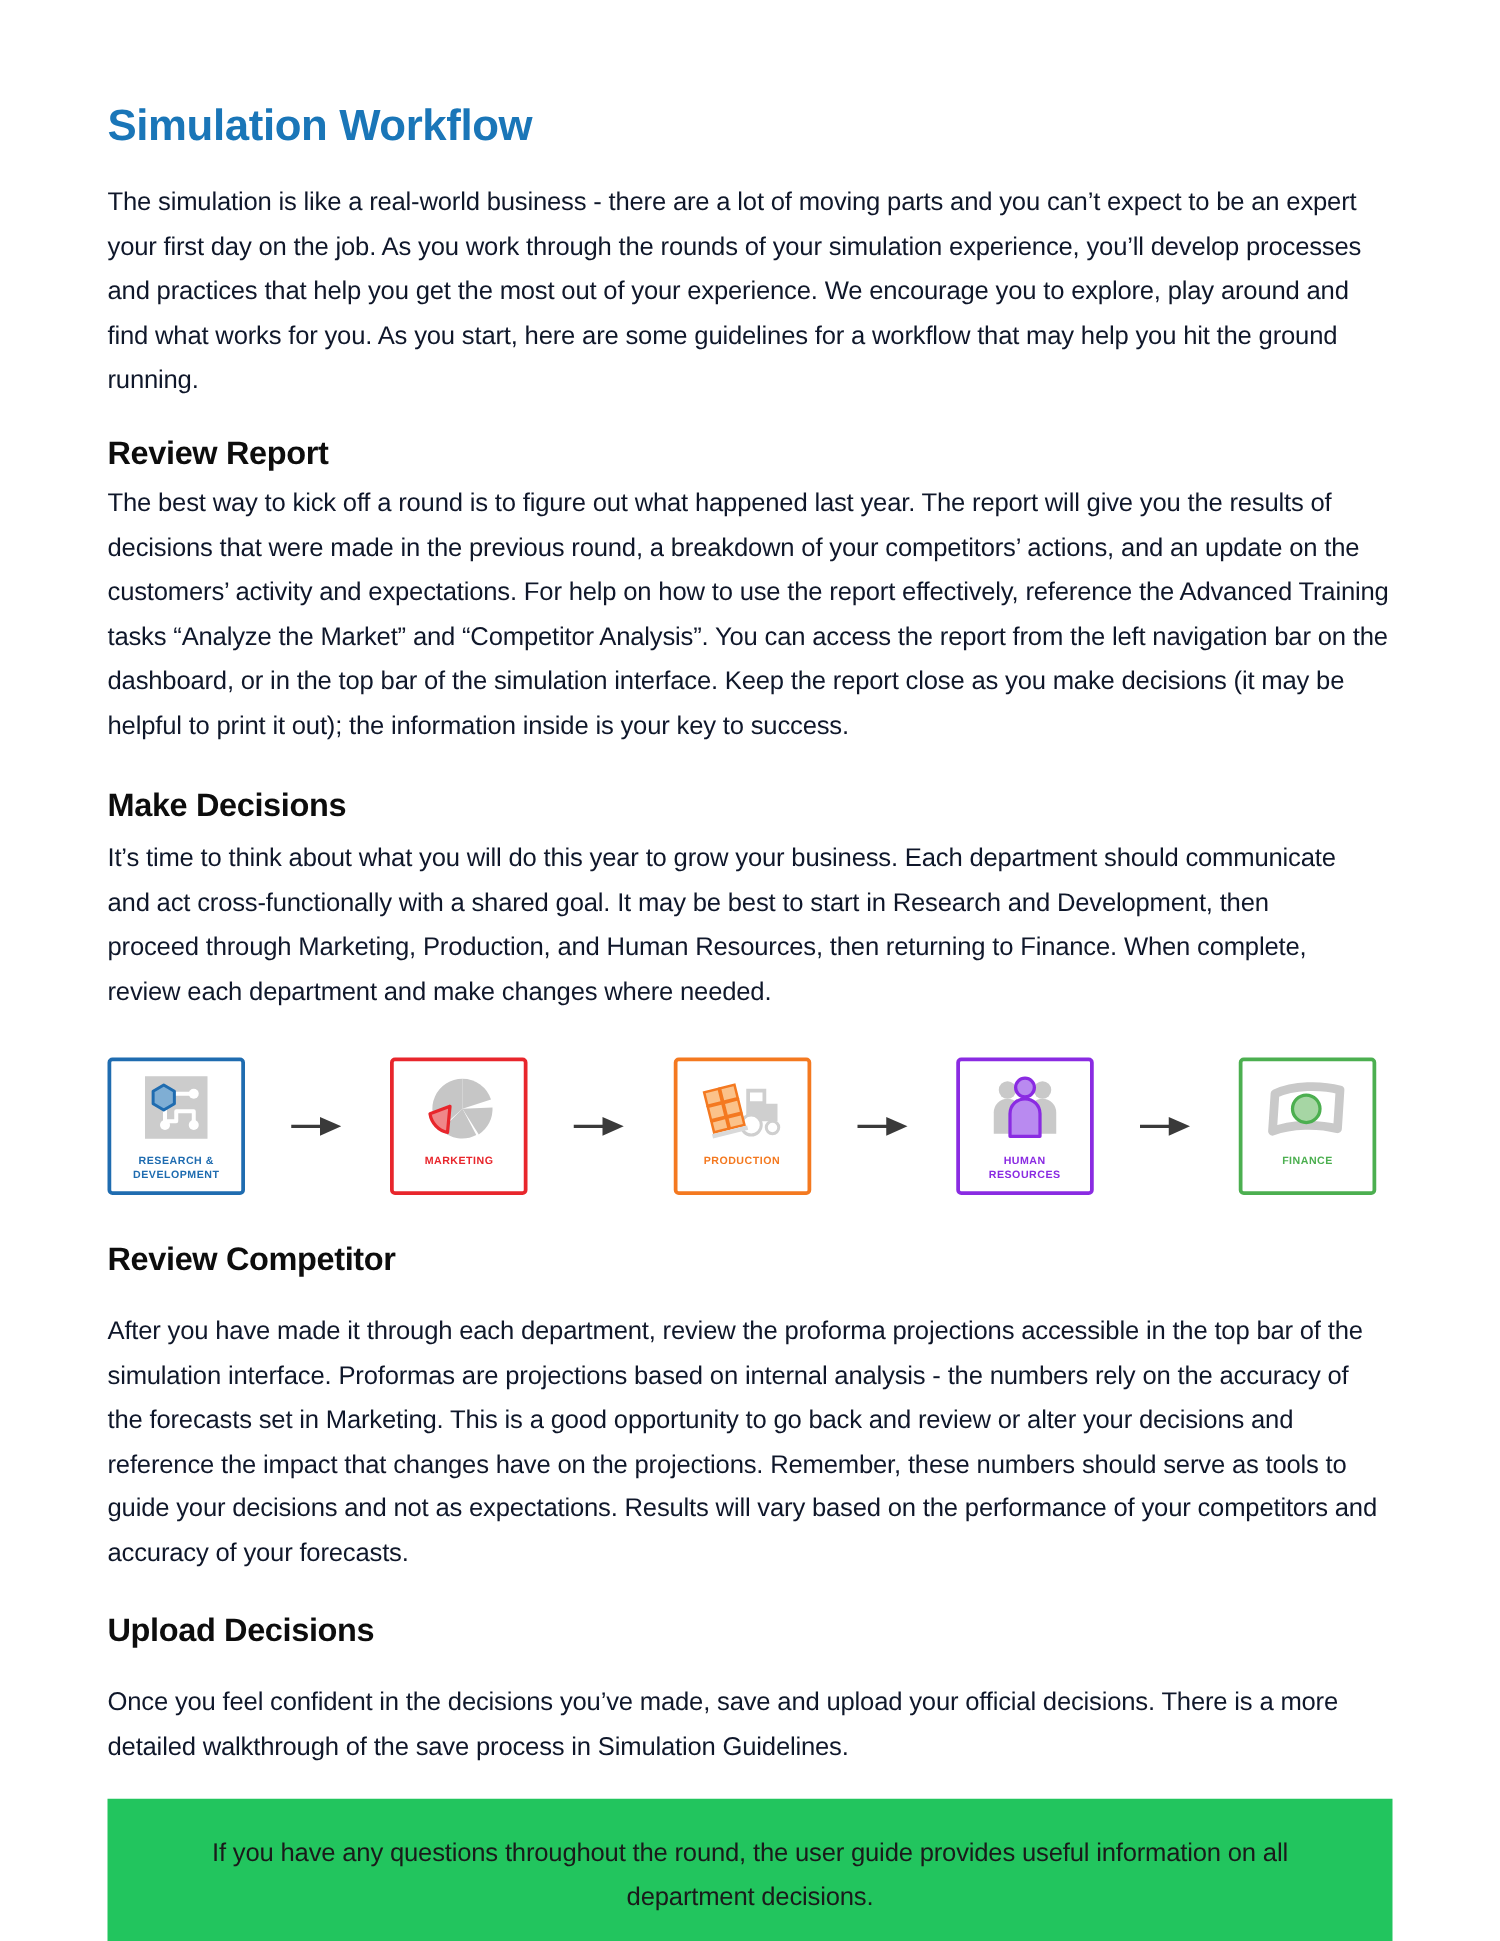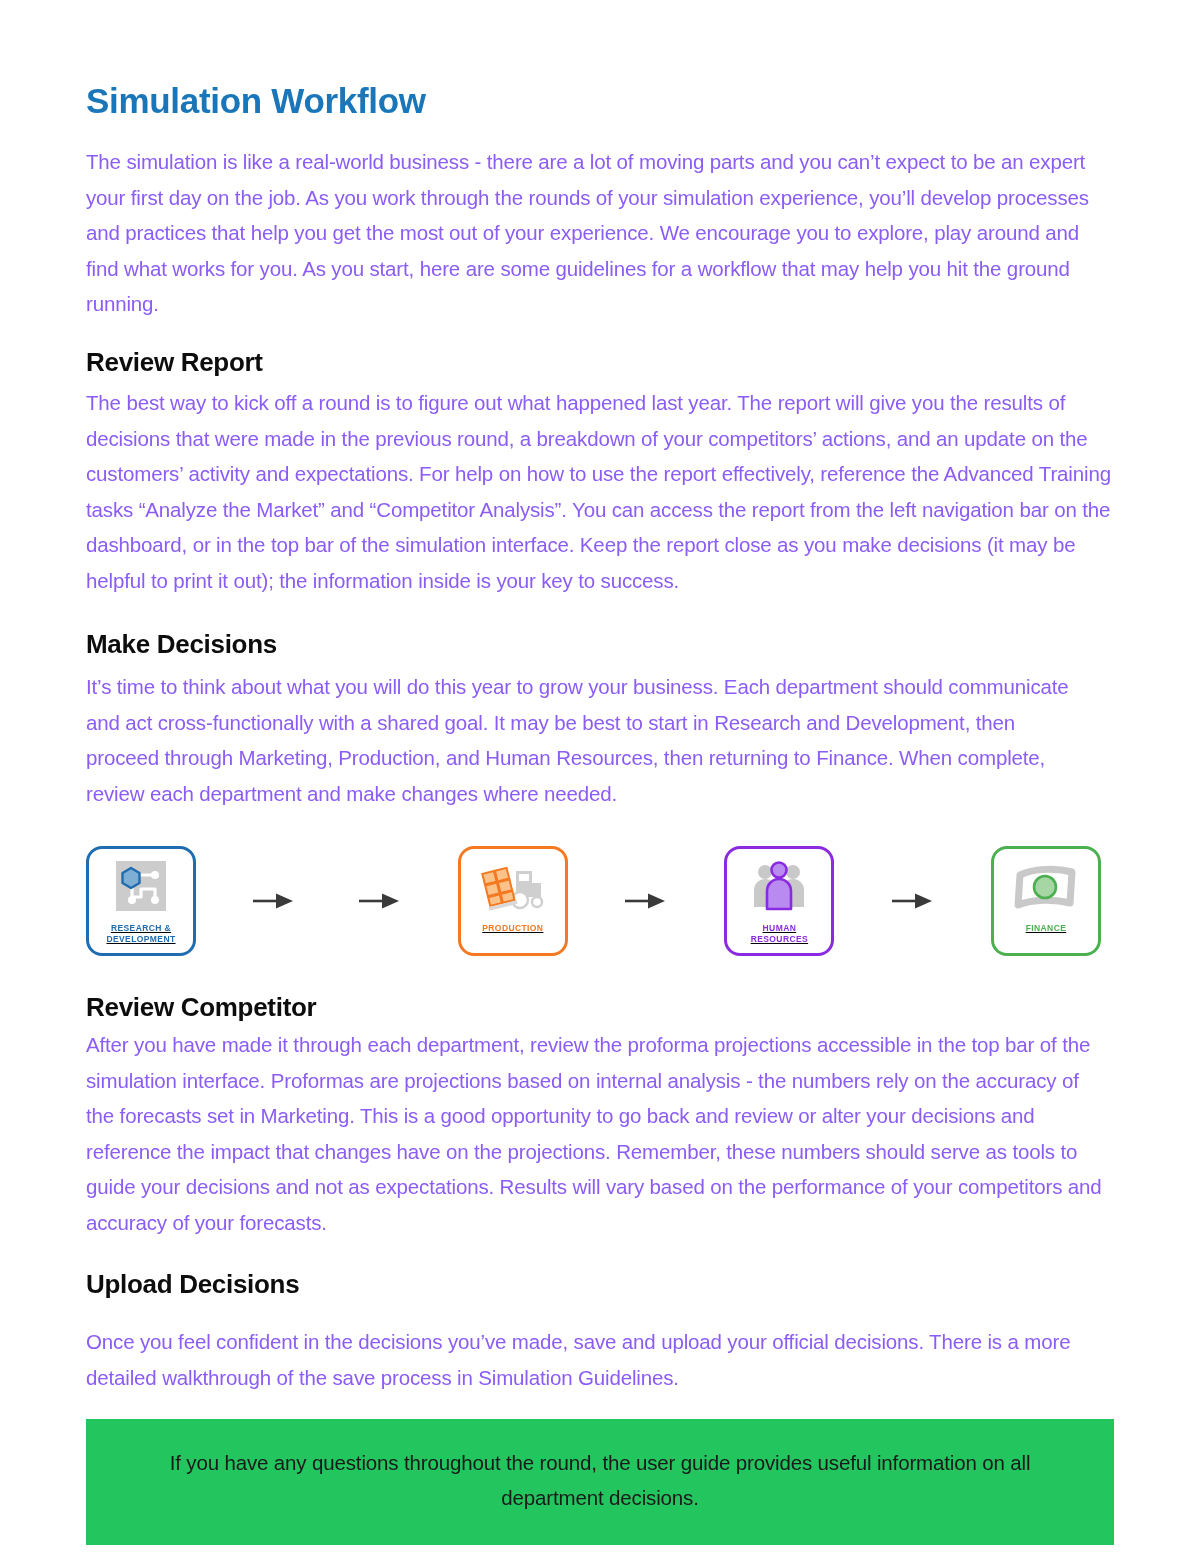--- a/index.html
+++ b/index.html
@@ -26,21 +26,21 @@
     font-size: 35px;
     font-weight: bold;
     letter-spacing: -0.3px;
     margin: 0;
     padding-top: 83px;
     line-height: 1.0;
   }
   .body-text {
     font-size: 20.5px;
     line-height: 35.5px;
-    color: #8b5cf6;
+    color: #0f172a;
     margin: 0;
     letter-spacing: -0.15px;
   }
   .intro {
     margin-top: 26px;
     width: 1020px;
   }
   .section-heading {
     font-size: 26px;
     font-weight: bold;
@@ -49,49 +49,48 @@
     letter-spacing: -0.3px;
     line-height: 1.15;
   }
   #sec-review-report .section-heading { margin-top: 26px; }
   #sec-review-report .body-text { margin-top: 8px; width: 1025px; }
 
   #sec-make-decisions .section-heading { margin-top: 32px; }
   #sec-make-decisions .body-text { margin-top: 9px; width: 1000px; }
 
   #sec-review-projections .section-heading { margin-top: 32px; }
-  #sec-review-projections .body-text { margin-top: 4px; width: 1020px; }
+  #sec-review-projections .body-text { margin-top: 24px; width: 1020px; }
 
   #sec-upload-decisions .section-heading { margin-top: 30px; }
   #sec-upload-decisions .body-text { margin-top: 24px; width: 1020px; }
 
   
   .workflow {
     margin-top: 30px;
     display: flex;
     flex-direction: row;
     align-items: center;
     justify-content: space-between;
     width: 1015px;
     height: 120px;
   }
   .wf-card {
     width: 110px;
     height: 110px;
-    border-radius: 16px;
+    border-radius: 4px;
     border: 3px solid #999;
     background: #ffffff;
     box-sizing: border-box;
     display: flex;
     flex-direction: column;
     align-items: center;
     justify-content: flex-start;
     padding-top: 7px;
     position: relative;
-    text-decoration: underline;
   }
   .wf-glyph {
     width: 74px;
     height: 64px;
     display: flex;
     align-items: center;
     justify-content: center;
   }
   .wf-label {
     font-size: 8.5px;
@@ -177,20 +176,34 @@
       </div>
     </div>
 
     <div class="wf-arrow">
       <svg width="44" height="20" viewBox="0 0 44 20">
         <path d="M1 10 H26" stroke="#3A3A3A" stroke-width="2.6"></path>
         <polygon points="24,2.5 41,10 24,17.5" fill="#3A3A3A"></polygon>
       </svg>
     </div>
 
+    <div class="wf-card card-mkt">
+      <div class="wf-glyph">
+        <svg width="62" height="58" viewBox="0 0 62 58">
+
+          <path d="M34 28 L34 4 A24 24 0 0 1 56.8 20.6 Z" fill="#C6C6C6"></path>
+          <path d="M34 28 L58 27 A24 24 0 0 1 47 48.5 Z" fill="#C6C6C6"></path>
+          <path d="M34 28 L45 49 A24 24 0 0 1 17 45 Z" fill="#C6C6C6"></path>
+          <path d="M34 28 L16 44 A24 24 0 0 1 34 4 Z" fill="#C6C6C6"></path>
+
+          <path d="M24 26 L8 32 A18 18 0 0 0 22 47 Z" fill="#EF8789" stroke="#E8262C" stroke-width="2.6" stroke-linejoin="round"></path>
+        </svg>
+      </div>
+      <div class="wf-label">MARKETING</div>
+    </div>
 
     <div class="wf-arrow">
       <svg width="44" height="20" viewBox="0 0 44 20">
         <path d="M1 10 H26" stroke="#3A3A3A" stroke-width="2.6"></path>
         <polygon points="24,2.5 41,10 24,17.5" fill="#3A3A3A"></polygon>
       </svg>
     </div>
 
     <div class="wf-card card-prod">
       <div class="wf-glyph">

